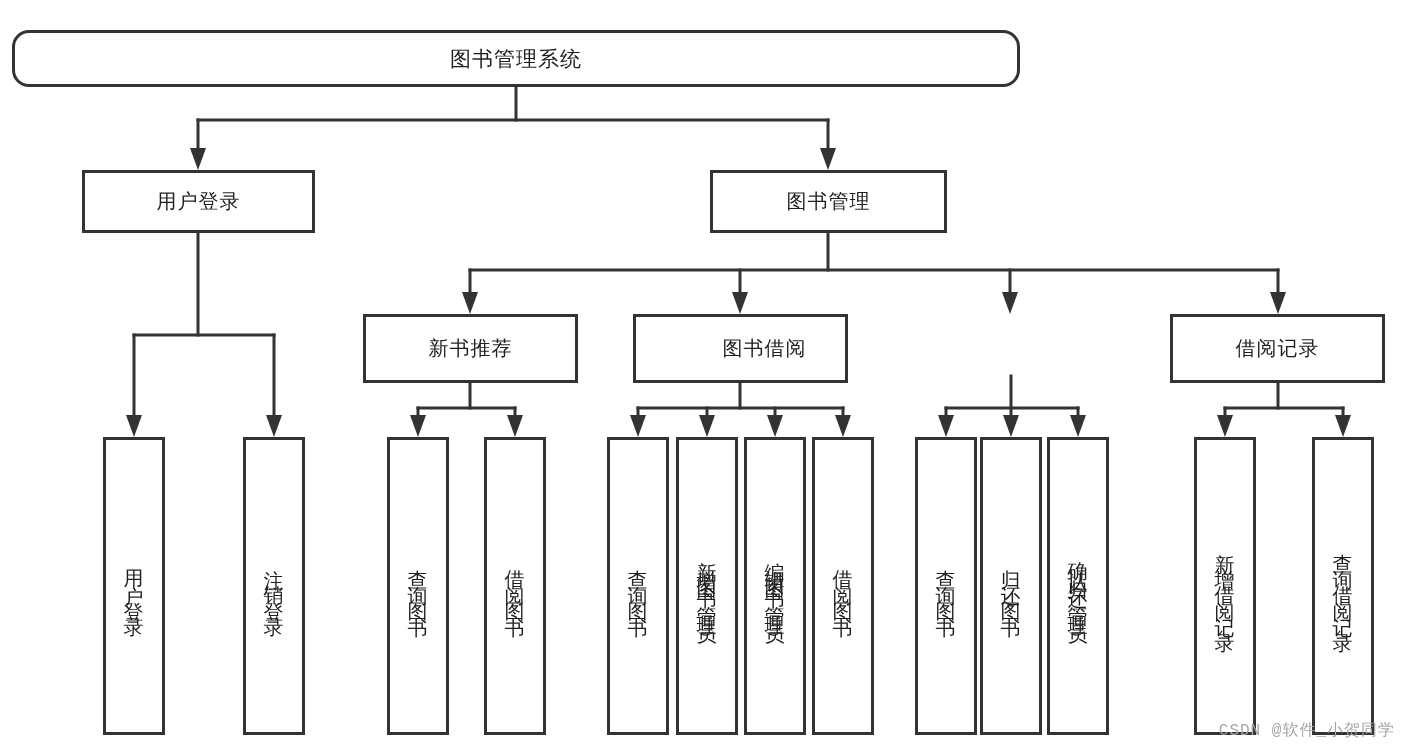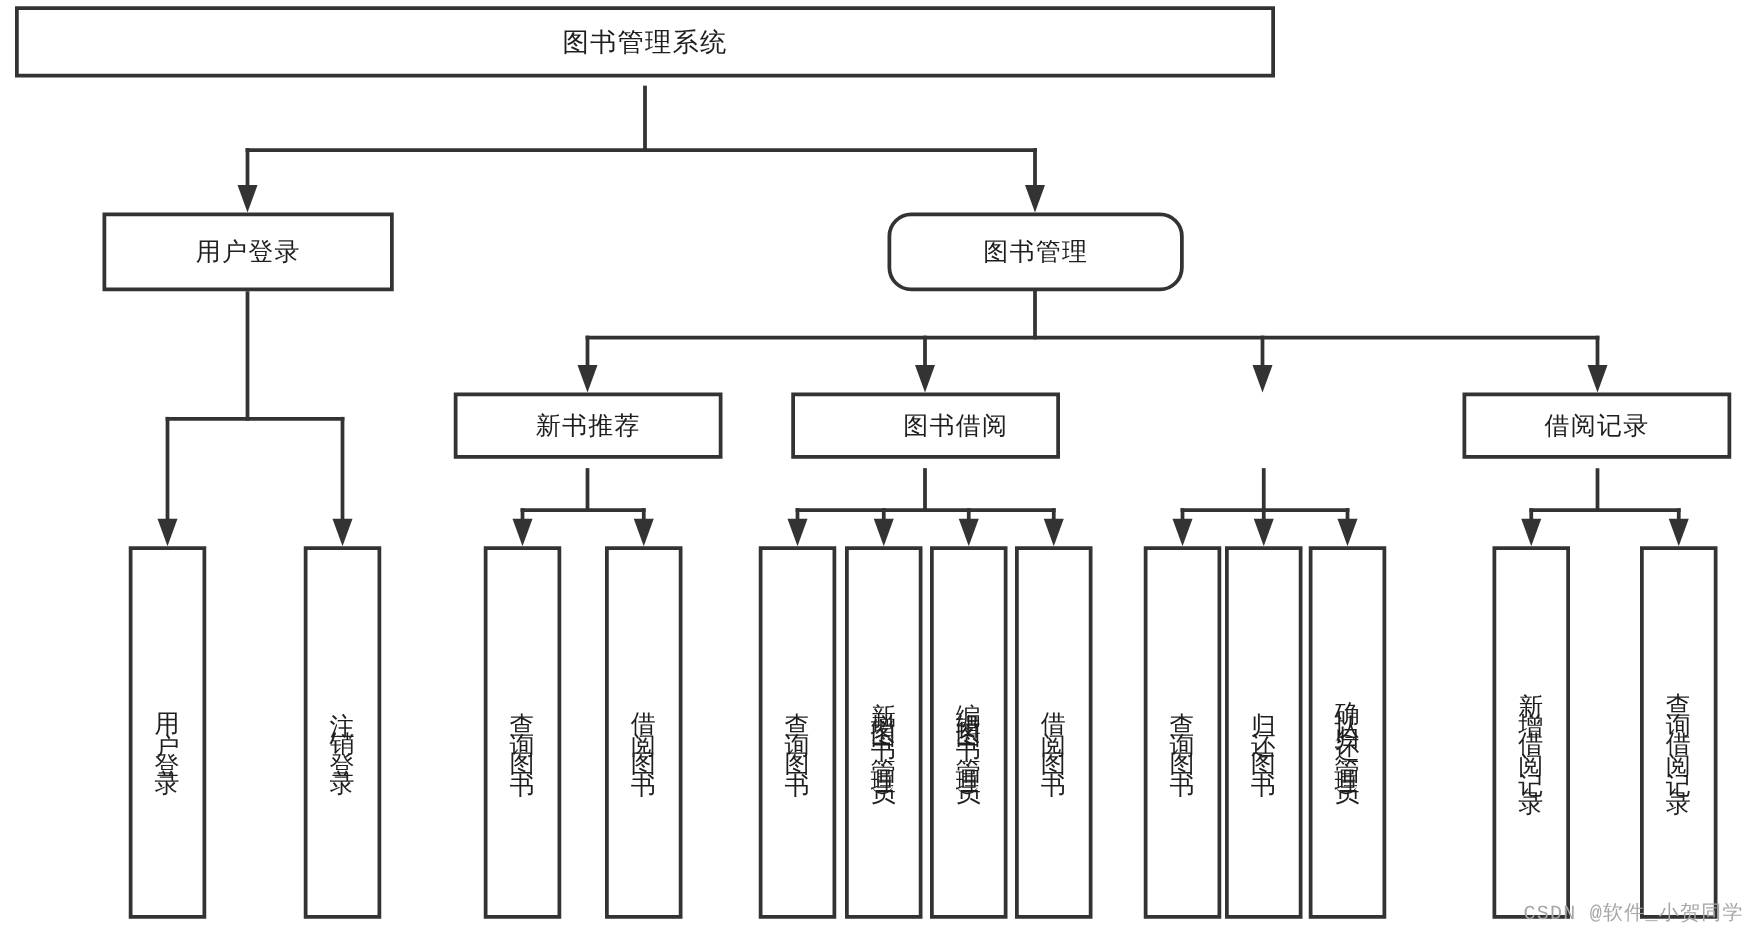--- a/index.html
+++ b/index.html
@@ -16,24 +16,24 @@
   }
   svg.connectors{position:absolute;left:0;top:0;z-index:0;}
   svg.connectors line{stroke:var(--line-color);stroke-width:3;stroke-linecap:square;}
   svg.connectors polygon{fill:var(--line-color);}
   .node{
     position:absolute;background:#fff;border:3px solid var(--line-color);
     box-sizing:border-box;display:flex;align-items:center;justify-content:center;
     z-index:1;
   }
   .hlabel{font-size:20px;letter-spacing:1px;white-space:nowrap;}
-  .root{left:12px;top:5px;width:1008px;height:57px;}
+  .root{left:12px;top:30px;width:1008px;height:57px;border-radius:17px;}
   .root .hlabel{font-size:21px;}
   .l2{top:170px;height:63px;}
-  .l3{top:314px;height:53px;}
+  .l3{top:314px;height:69px;}
   .leaf{top:437px;width:62px;height:298px;}
   .vtext{
     writing-mode:vertical-rl;text-orientation:mixed;
     font-size:20px;line-height:1;white-space:nowrap;
   }
   .watermark{
     position:absolute;right:10px;bottom:6px;z-index:5;
     font-size:16px;letter-spacing:1px;color:var(--watermark-color);white-space:nowrap;font-family:Liberation Mono, monospace;
   }
 </style>
@@ -118,21 +118,21 @@
     </g>
   </svg>
 
   <div class="node root">
     <span class="hlabel">图书管理系统</span>
   </div>
 
   <div class="node l2" style="left:82px;width:233px;">
     <span class="hlabel">用户登录</span>
   </div>
-  <div class="node l2" style="left:710px;width:237px;border-radius:19px;">
+  <div class="node l2" style="left:710px;width:237px;">
     <span class="hlabel">图书管理</span>
   </div>
 
   <div class="node l3" style="left:363px;width:215px;">
     <span class="hlabel">新书推荐</span>
   </div>
   <div class="node l3" style="left:633px;width:215px;padding-left:48px;">
     <span class="hlabel">图书借阅</span>
   </div>
   <div class="node l3" style="left:1170px;width:215px;">

